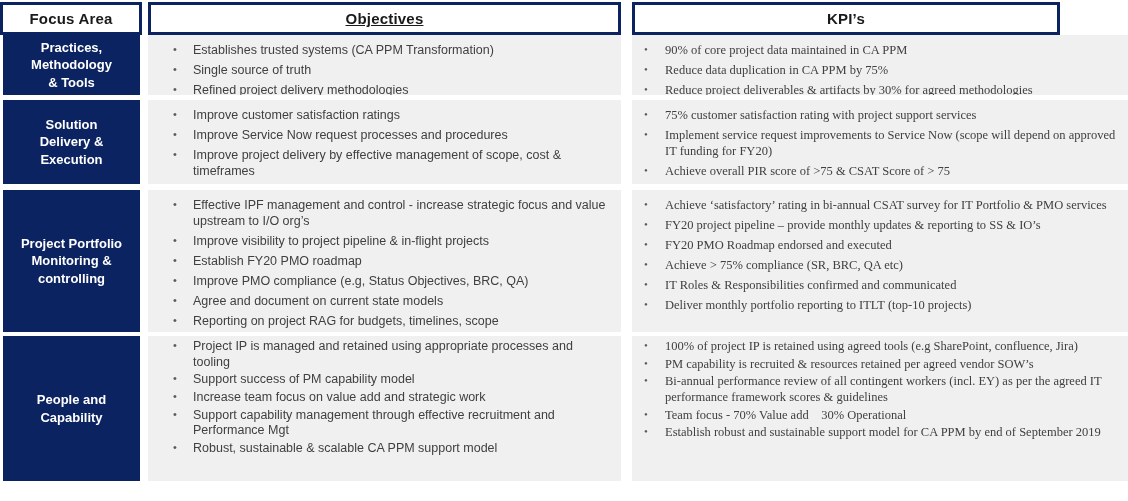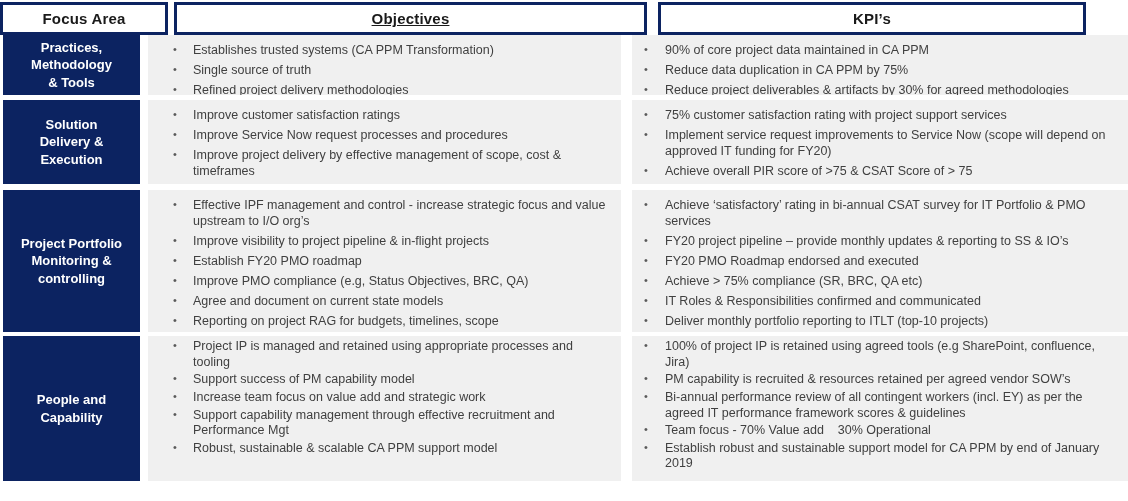--- a/index.html
+++ b/index.html
@@ -26,21 +26,21 @@
   }
   .header-box{
     border:3px solid var(--navy);
     background:#ffffff;
     display:flex;align-items:center;justify-content:center;
     font-weight:bold;
     font-size:15px;
     color:var(--header-text);
     letter-spacing:.2px;
   }
-  .header-box.focus{width:168px;}
+  .header-box.focus{width:142px;}
   .header-box.obj{width:473px;margin-left:6px;text-decoration:underline;}
   .header-box.kpi{width:428px;margin-left:11px;}
   
   .row{display:flex;}
   #rows .row:nth-child(1){height:60px;}
   #rows .row:nth-child(2){height:84px;margin-top:5px;}
   #rows .row:nth-child(3){height:142px;margin-top:6px;}
   #rows .row:nth-child(4){height:145px;margin-top:4px;}
   .focus-cell{
     width:137px;margin-left:3px;
@@ -75,21 +75,21 @@
   }
   ul.bullets li::before{
     content:"\2022";
     position:absolute;
     top:0;
     color:var(--bullet);
     font-size:11px;
   }
   .obj-cell ul.bullets li{padding-left:45px;}
   .obj-cell ul.bullets li::before{left:25px;}
-  .kpi-cell ul.bullets li{padding-left:33px;}
+  .kpi-cell ul.bullets li{padding-left:33px;font-family:Liberation Serif, serif;}
   .kpi-cell ul.bullets li::before{left:12px;}
   
   #rows .row:nth-child(4) ul.bullets li{margin-bottom:2px;line-height:1.25;}
   #rows .row:nth-child(4) ul.bullets{padding-top:3px;}
 </style>
 </head>
 <body>
 
 <div class="canvas">
   <div class="header-row">
@@ -181,18 +181,18 @@
             <li>Support capability management through effective recruitment and Performance Mgt</li>
             <li>Robust, sustainable &amp; scalable CA PPM support model</li>
           </ul>
     </div>
     <div class="cell kpi-cell">
       <ul class="bullets">
             <li>100% of project IP is retained using agreed tools (e.g SharePoint, confluence, Jira)</li>
             <li>PM capability is recruited &amp; resources retained per agreed vendor SOW’s</li>
             <li>Bi-annual performance review of all contingent workers (incl. EY) as per the agreed IT performance framework scores &amp; guidelines</li>
             <li>Team focus - 70% Value add    30% Operational</li>
-            <li>Establish robust and sustainable support model for CA PPM by end of January 2019</li>
+            <li>Establish robust and sustainable support model for CA PPM by end of September 2019</li>
           </ul>
     </div>
   </div>
 </div>
 </div>
 
 </body></html>

